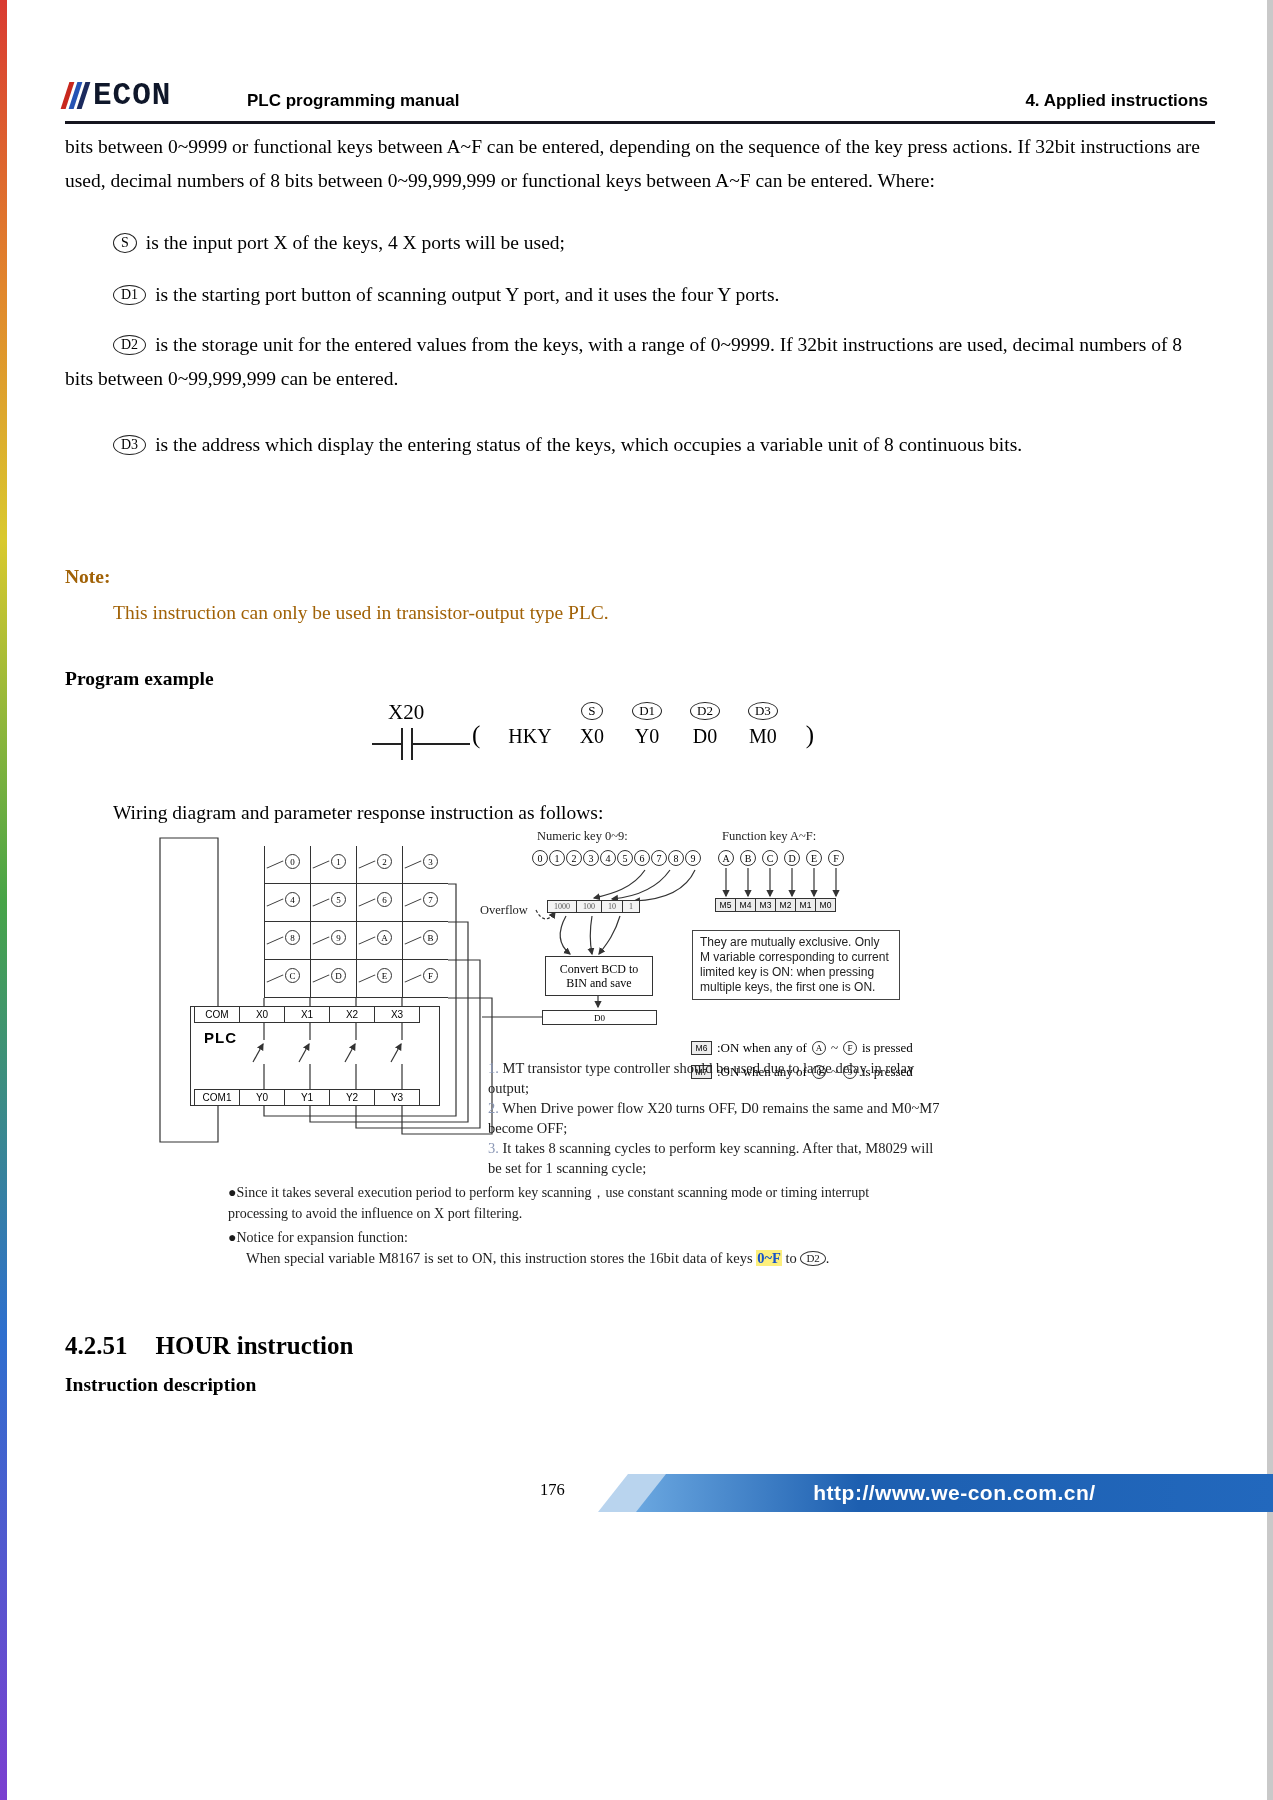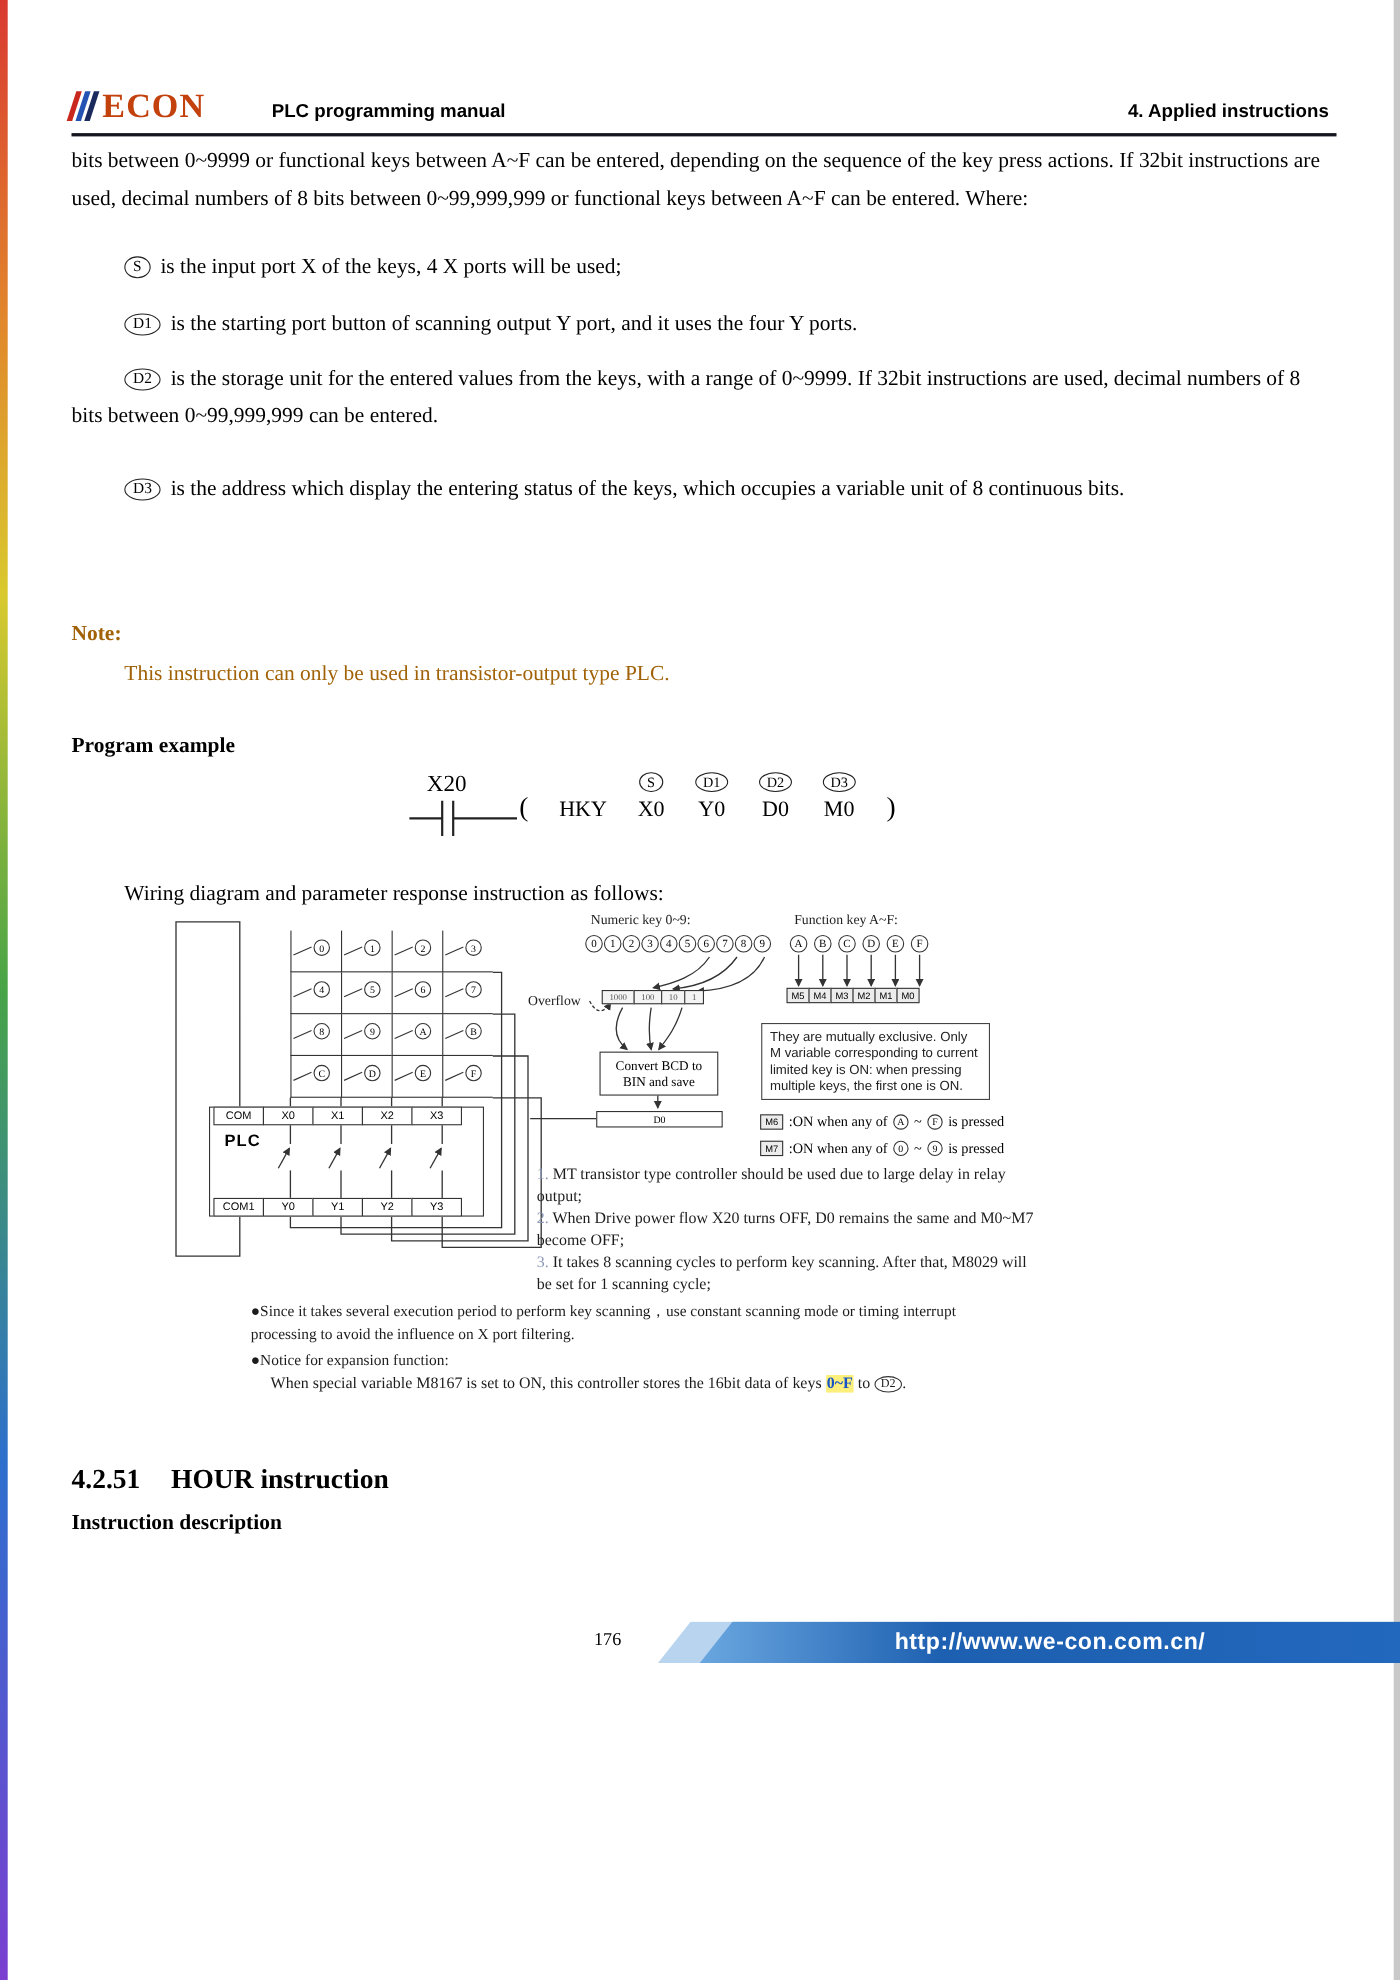--- a/index.html
+++ b/index.html
@@ -13,22 +13,22 @@
   .graybar { position:absolute; right:0; top:0; width:6px; height:100%; background:#c9c9c9; }
 
   
   .header { position:absolute; left:65px; right:65px; top:76px; height:44px; }
   .logo { position:absolute; left:0; top:2px; display:flex; align-items:center; gap:7px; }
   .logo-mark { display:flex; gap:3px; transform:skewX(-18deg); }
   .logo-mark i { display:block; width:5px; height:27px; }
   .logo-mark i:nth-child(1){ background:#c8281e; }
   .logo-mark i:nth-child(2){ background:#2553b4; }
   .logo-mark i:nth-child(3){ background:#1b2a5e; }
-  .logo-econ { font-family:Liberation Serif, serif; font-weight:900; font-size:31px;
-               letter-spacing:1px; color:#c2410c; }
+  .logo-econ { font-family:Liberation Mono, monospace; font-weight:900; font-size:31px;
+               letter-spacing:1px; color:#0f172a; }
   .manual-title { position:absolute; left:182px; top:15px;
     font-family:"Liberation Sans", sans-serif; font-weight:bold; font-size:17px; }
   .chapter-title { position:absolute; right:0; top:15px;
     font-family:"Liberation Sans", sans-serif; font-weight:bold; font-size:17px; }
   .rule { position:absolute; left:65px; right:58px; top:121px; height:3px; background:#15151f; }
 
   
   .para { position:absolute; left:65px; width:1145px; font-size:19.5px; line-height:34px; }
   .ind { text-indent:48px; }
   .red { color:#a16207; }
@@ -78,21 +78,21 @@
   .plc-label { position:absolute; left:104px; top:203px;
                font:bold 15px "Liberation Sans", sans-serif; letter-spacing:1px; }
   .dg-lbl { font-size:12.5px; color:#222; }
   .mutual-box { width:208px; border:1.2px solid #444; padding:4px 7px;
                 font:12px "Liberation Sans", sans-serif; line-height:15px; color:#222; }
   .convert-box { width:108px; height:40px; border:1.2px solid #333; display:flex;
                  align-items:center; justify-content:center; text-align:center;
                  font-size:12px; line-height:14px; padding:2px; }
   .d0-box { width:115px; height:15px; border:1.2px solid #333; display:flex;
             align-items:center; justify-content:center; font-size:9px; }
-  .mrow { display:flex; align-items:center; gap:5px; font-size:13px; }
+  .mrow { display:flex; align-items:center; gap:5px; font-size:13px;margin-top:28px; }
   .num-notes { width:458px; font-size:14.5px; line-height:20px; color:#1c1c1c; }
   .num-notes p { margin:0 0 0 0; }
   .nn-num { color:#8a97b5; }
   .bullets { width:700px; font-size:14px; line-height:21px; color:#1c1c1c; }
   .bullets p { margin-bottom:3px; }
   .expansion { font-size:14.5px; color:#1c1c1c; }
   .hl-keys { color:#1552c8; font-weight:bold; background:#fdef7c; padding:0 1px; }
   .sm-tag { display:inline-block; border:1.2px solid #333; border-radius:50%;
             padding:0 5px; font-size:11px; line-height:13px; vertical-align:1px; background:#fff; }
 
@@ -359,21 +359,21 @@
       <p><span class="nn-num">2.</span> <span>When Drive power flow X20 turns OFF, D0 remains the same and M0~M7 become OFF;</span></p>
       <p><span class="nn-num">3.</span> <span>It takes 8 scanning cycles to perform key scanning. After that, M8029 will be set for 1 scanning cycle;</span></p>
     </div>
 
     <div class="abs bullets" style="left:128px; top:356px;">
       <p><span>●</span><span>Since it takes several execution period to perform key scanning，use constant scanning mode or timing interrupt processing to avoid the influence on X port filtering.</span></p>
       <p><span>●</span><span>Notice for expansion function:</span></p>
     </div>
 
     <div class="abs expansion" style="left:146px; top:424px;">
-      <span>When special variable M8167 is set to ON, this controller stores the 16bit data of keys</span>
+      <span>When special variable M8167 is set to ON, this instruction stores the 16bit data of keys</span>
       <span class="hl-keys">0~F</span>
       <span>to</span>
       <span class="sm-tag">D2</span><span>.</span>
     </div>
   </div>
 
   <h2 class="section-h"><span>4.2.51</span><span class="gap"></span><span>HOUR instruction</span></h2>
   <h3 class="section-sub">Instruction description</h3>
 
   <div class="page-num">176</div>

